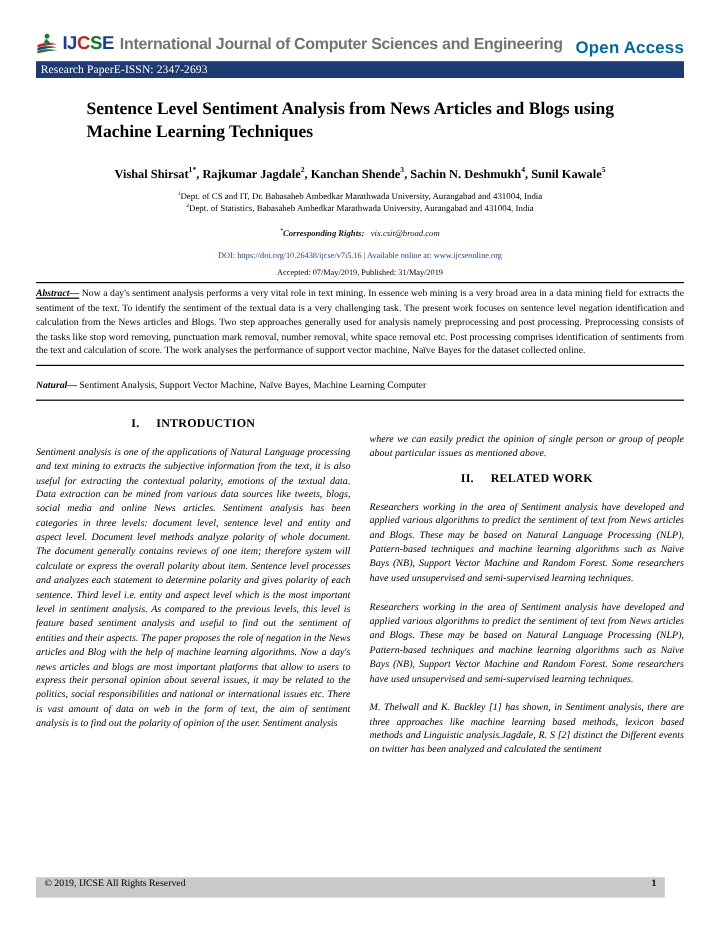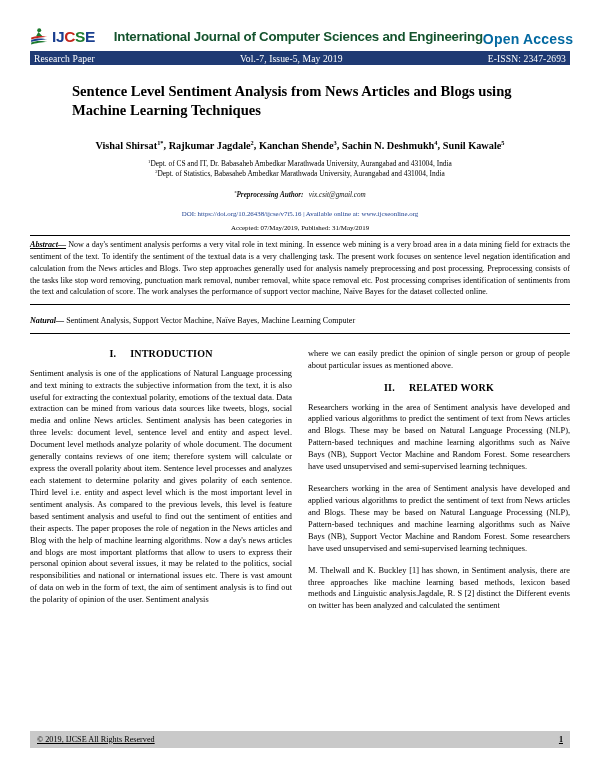--- a/index.html
+++ b/index.html
@@ -51,23 +51,23 @@
   }
   .ijcse-word .c-i { color: #1a3f8f; }
   .ijcse-word .c-j { color: #1a3f8f; }
   .ijcse-word .c-c { color: #c3261c; }
   .ijcse-word .c-s { color: #1c7a2e; }
   .ijcse-word .c-e { color: #1a3f8f; }
   .mast-title {
     font-family: "Liberation Sans", sans-serif;
     font-weight: bold;
     font-size: 13.3px;
-    color: #14532d;
+    color: #737373;
     letter-spacing: -0.25px;
-    margin-left: 17px;
+    margin-left: 3px;
     line-height: 1;
     white-space: nowrap;
   }
   .open-access {
     font-family: "Liberation Sans", sans-serif;
     font-weight: bold;
     font-size: 14px;
     color: #0369a1;
     letter-spacing: 0.2px;
     line-height: 1;
@@ -178,39 +178,38 @@
     font-weight: bold;
     font-size: 10px;
     margin: 0 0 9px 0;
     letter-spacing: 0.2px;
   }
   .sec-head .num { margin-right: 14px; }
   .para {
     font-size: 8.35px;
     line-height: 1.43;
     text-align: justify;
-    margin: 0 0 10px 0;
+    margin: 12px 0 10px 0;
     hyphens: auto;
+    font-style: italic;
   }
   .para:last-child { margin-bottom: 0; }
 
   
   .footer {
     position: absolute;
     left: 30px;
-    right: 30px;
+    right: 46px;
     bottom: 28px;
     background: #c9c9c9;
     height: 17px;
     display: flex;
-    align-items: center;
     justify-content: space-between;
     padding: 0 7px;
     font-size: 8.2px;
-    text-decoration: underline;
   }
   .footer .pg { font-weight: bold; }
 </style>
 </head>
 <body>
 
 <div class="page">
 
   <div class="masthead">
     <div class="mast-left">
@@ -224,36 +223,35 @@
         </svg>
       </span>
       <span class="ijcse-word"><span class="c-i">I</span><span class="c-j">J</span><span class="c-c">C</span><span class="c-s">S</span><span class="c-e">E</span></span>
       <span class="mast-title">International Journal of Computer Sciences and Engineering</span>
     </div>
     <div class="open-access">Open Access</div>
   </div>
 
   <div class="bluebar">
     <span class="bb-left">Research Paper</span>
-    <span class="bb-mid">Vol.-7, Issue-5, May 2019</span>
     <span class="bb-right">E-ISSN: 2347-2693</span>
   </div>
 
   <h1 class="paper-title">Sentence Level Sentiment Analysis from News Articles and Blogs using Machine Learning Techniques</h1>
 
   <div class="authors">Vishal Shirsat<sup>1*</sup>, Rajkumar Jagdale<sup>2</sup>, Kanchan Shende<sup>3</sup>, Sachin N. Deshmukh<sup>4</sup>, Sunil Kawale<sup>5</sup></div>
 
   <div class="affiliations">
     <div><sup>1</sup><span>Dept. of CS and IT, Dr. Babasaheb Ambedkar Marathwada University, Aurangabad and 431004, India</span></div>
     <div><sup>2</sup><span>Dept. of Statistics, Babasaheb Ambedkar Marathwada University, Aurangabad and 431004, India</span></div>
   </div>
 
   <div class="corresponding">
-    <sup>*</sup><span>Preprocessing Author:</span>
-    &nbsp;&nbsp;<span class="email">vix.csit@gmail.com</span>
+    <sup>*</sup><span>Corresponding Rights:</span>
+    &nbsp;&nbsp;<span class="email">vix.csit@broad.com</span>
   </div>
 
   <div class="doi-line">DOI:  https://doi.org/10.26438/ijcse/v7i5.16 | Available online at: www.ijcseonline.org</div>
   <div class="accepted-line">Accepted: 07/May/2019, Published: 31/May/2019</div>
 
   <hr class="rule">
   <div class="abstract"><span class="lbl">Abstract—</span><span> Now a day's sentiment analysis performs a very vital role in text mining. In essence web mining is a very broad area in a data mining field for extracts the sentiment of the text. To identify the sentiment of the textual data is a very challenging task. The present work focuses on sentence level negation identification and calculation from the News articles and Blogs. Two step approaches generally used for analysis namely preprocessing and post processing. Preprocessing consists of the tasks like stop word removing, punctuation mark removal, number removal, white space removal etc. Post processing comprises identification of sentiments from the text and calculation of score. The work analyses the performance of support vector machine, Naïve Bayes for the dataset collected online.</span></div>
   <hr class="rule">
 
   <div class="keywords"><span class="lbl">Natural—</span><span> Sentiment Analysis, Support Vector Machine, Naïve Bayes, Machine Learning Computer</span></div>

